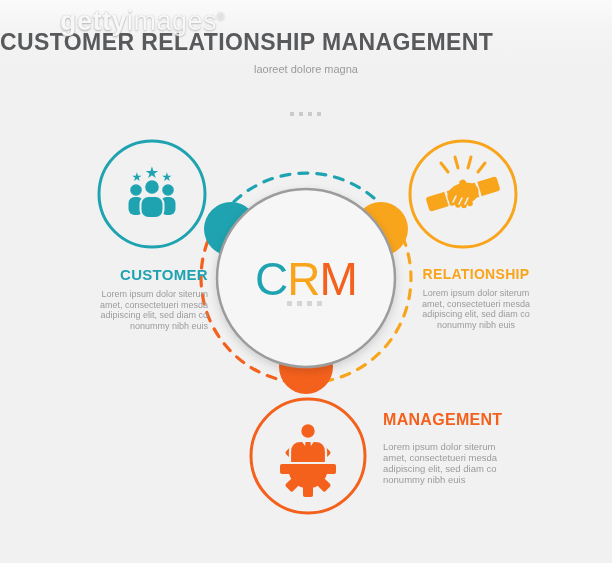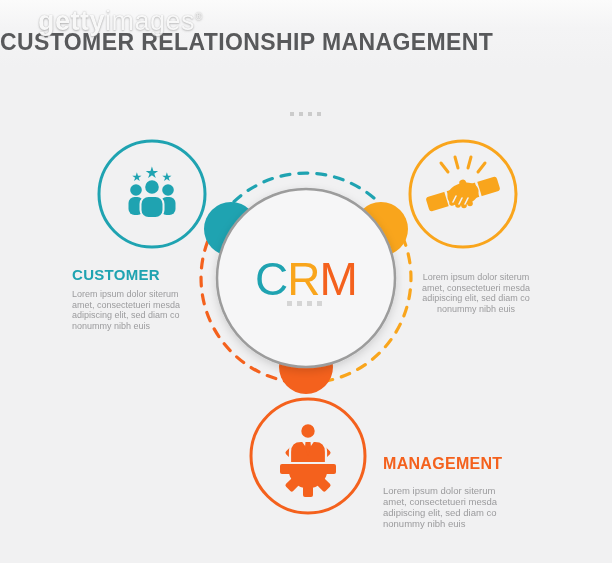--- a/index.html
+++ b/index.html
@@ -10,21 +10,21 @@
   html,body{width:612px;height:563px;overflow:hidden;}
   body{
     position:relative;
     font-family:"Liberation Sans","DejaVu Sans",sans-serif;
     background:linear-gradient(180deg,#fbfbfb 0%,#f4f4f5 5%,var(--bg) 12%,var(--bg) 100%);
   }
   .abs{position:absolute;}
 
   
   .watermark{
-    left:38px;top:6px;z-index:5;
+    left:60px;top:6px;z-index:5;
     font-size:27px;color:rgba(255,255,255,0.92);
     text-shadow:0 1px 2px rgba(130,130,130,0.55),0 0 1px rgba(140,140,140,0.6);
     letter-spacing:0.5px; user-select:none;
   }
   .watermark .bold{font-weight:700;}
   .watermark .light{font-weight:400;opacity:0.85;}
   .watermark sup{font-size:10px;vertical-align:super;}
 
   
   .page-title{
@@ -47,26 +47,26 @@
   }
   .crm-acronym .l-c{color:var(--teal);}
   .crm-acronym .l-r{color:var(--amber);}
   .crm-acronym .l-m{color:var(--orange);}
   .crm-dots{left:287px;top:301px;}
   .crm-dots .dot{width:5px;height:5px;background:#d5d5d5;}
 
   
   .node-label{font-weight:700;font-size:15px;letter-spacing:0.3px;}
   .node-desc{font-size:9px;line-height:10.5px;color:var(--text-gray);}
-  .customer-block{left:72px;top:266px;width:136px;text-align:left;}
+  .customer-block{left:72px;top:266px;width:136px;text-align:right;}
   .customer-block .node-label{color:var(--teal);}
   .relationship-block{left:408px;top:266px;width:136px;text-align:center;}
   .relationship-block .node-label{color:var(--amber);font-size:14px;}
   .management-block{left:383px;top:411px;width:125px;text-align:left;}
-  .management-block .node-label{color:var(--orange);font-size:16px;margin-top:44px;}
+  .management-block .node-label{color:var(--orange);font-size:16px;}
   .customer-block .node-desc,.relationship-block .node-desc{margin-top:6px;}
   .management-block .node-desc{margin-top:12px;font-size:9.5px;line-height:11px;}
 
   
   .stroke-teal{stroke:var(--teal);}   .fill-teal{fill:var(--teal);}
   .stroke-amber{stroke:var(--amber);} .fill-amber{fill:var(--amber);}
   .stroke-orange{stroke:var(--orange);} .fill-orange{fill:var(--orange);}
   .fill-bg{fill:var(--bg);} .stroke-bg{stroke:var(--bg);}
   svg{position:absolute;left:0;top:0;}
 </style>
@@ -149,20 +149,21 @@
     </g>
     <path d="M 290 463 L 290 452 Q 290 441 301 441 L 315 441 Q 326 441 326 452 L 326 463 Z" class="fill-orange stroke-bg" stroke-width="2.2"></path>
     <path d="M 301.5 441 L 308 450 L 314.5 441 Z" class="fill-bg"></path>
     <path d="M 305.5 442 L 310.5 442 L 311 447 L 308 456 L 305 447 Z" class="fill-orange"></path>
     <circle cx="308" cy="431" r="7.8" class="fill-orange stroke-bg" stroke-width="2.2"></circle>
   </g>
 </svg>
 
 <div class="abs page-title">CUSTOMER RELATIONSHIP MANAGEMENT</div>
 <div class="abs page-subtitle">
+  <div>laoreet dolore magna</div>
 </div>
 <div class="abs dots-row header-dots">
   <span class="dot"></span>
   <span class="dot"></span>
   <span class="dot"></span>
   <span class="dot"></span>
 </div>
 
 <div class="abs crm-acronym">
   <span class="l-c">C</span><span class="l-r">R</span><span class="l-m">M</span>
@@ -178,20 +179,21 @@
   <div class="node-label">CUSTOMER</div>
   <div class="node-desc">
     <div>Lorem ipsum dolor siterum</div>
     <div>amet, consectetueri mesda</div>
     <div>adipiscing elit, sed diam co</div>
     <div>nonummy nibh euis</div>
   </div>
 </div>
 
 <div class="abs relationship-block">
+  <div class="node-label">RELATIONSHIP</div>
   <div class="node-desc">
     <div>Lorem ipsum dolor siterum</div>
     <div>amet, consectetueri mesda</div>
     <div>adipiscing elit, sed diam co</div>
     <div>nonummy nibh euis</div>
   </div>
 </div>
 
 <div class="abs management-block">
   <div class="node-label">MANAGEMENT</div>

